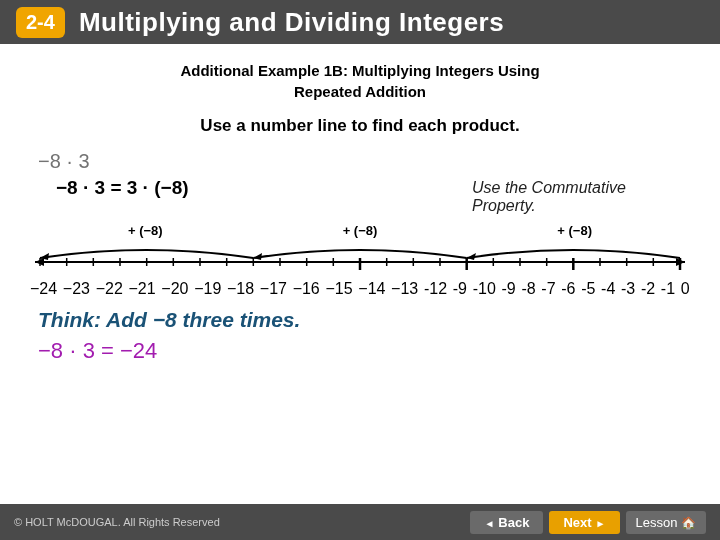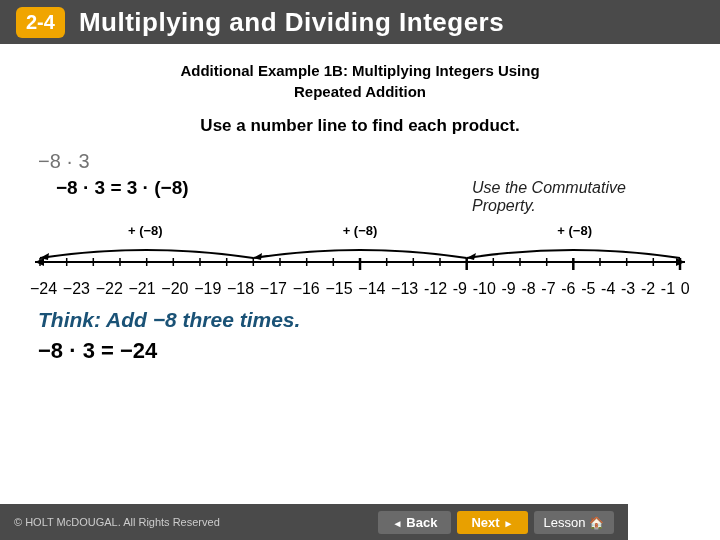--- a/index.html
+++ b/index.html
@@ -142,31 +142,31 @@
     #think-text {
       font-size: 21px;
       font-style: italic;
       color: #1a5276;
       font-weight: bold;
       margin: 10px 0 6px 10px;
     }
 
     #result {
       font-size: 22px;
-      font-weight: bold;
-      color: #000000;
+      font-weight: normal;
+      color: #a21caf;
       margin-left: 10px;
     }
 
     
     #footer {
       position: absolute;
       bottom: 0;
       left: 0;
-      width: 628px;
+      width: 720px;
       height: 36px;
       background: #4a4a4a;
       display: flex;
       align-items: center;
       justify-content: space-between;
       padding: 0 14px;
     }
 
     #copyright {
       font-size: 11px;

